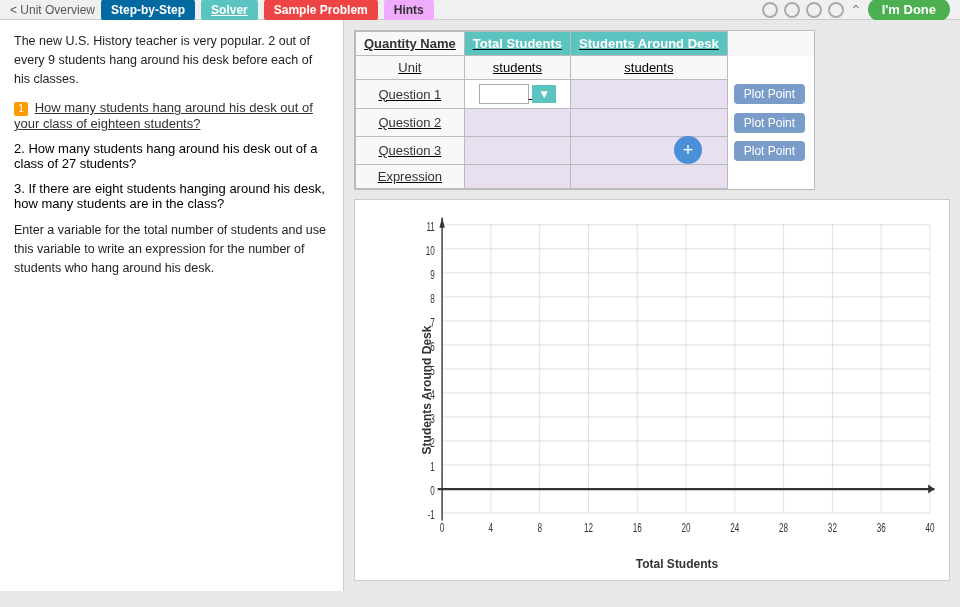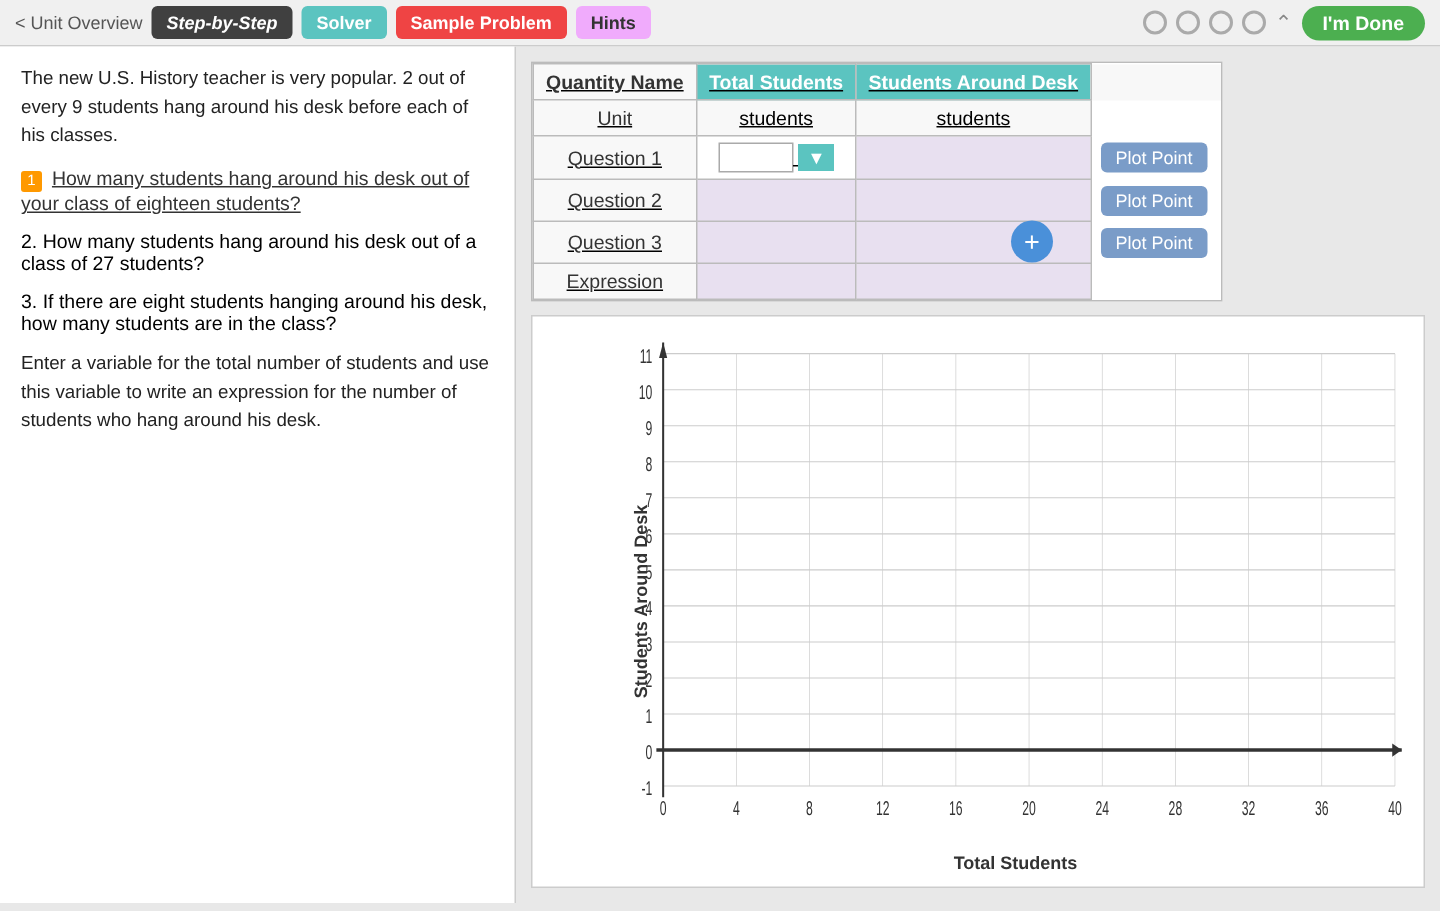--- a/index.html
+++ b/index.html
@@ -13,38 +13,38 @@
     }
 
     
     #top-nav {
       display: flex;
       align-items: center;
       background: #f0f0f0;
       border-bottom: 1px solid #ccc;
       padding: 6px 10px;
       gap: 6px;
-      height: 31px;
+      height: 20px;
     }
     .nav-link {
       color: #555;
       font-size: 12px;
       cursor: pointer;
       text-decoration: none;
     }
     .nav-btn {
       padding: 4px 10px;
       border-radius: 4px;
       border: none;
       font-size: 12px;
       cursor: pointer;
       font-weight: bold;
     }
-    .btn-blue { background: #404040; color: white; font-style: italic; }
-    .btn-teal { background: #5bc4c0; color: white; }
+    .btn-blue { background: #0369a1; color: white; }
+    .btn-teal { background: #5bc4c0; color: white; text-decoration: underline; }
     .btn-orange { background: #ef4444; color: white; }
     .btn-yellow { background: #f0abfc; color: #333; }
     .btn-green { background: #4caf50; color: white; border-radius: 20px; padding: 4px 14px; font-size: 13px; }
 
     .nav-circles {
       display: flex;
       gap: 6px;
       margin-left: auto;
       align-items: center;
     }

